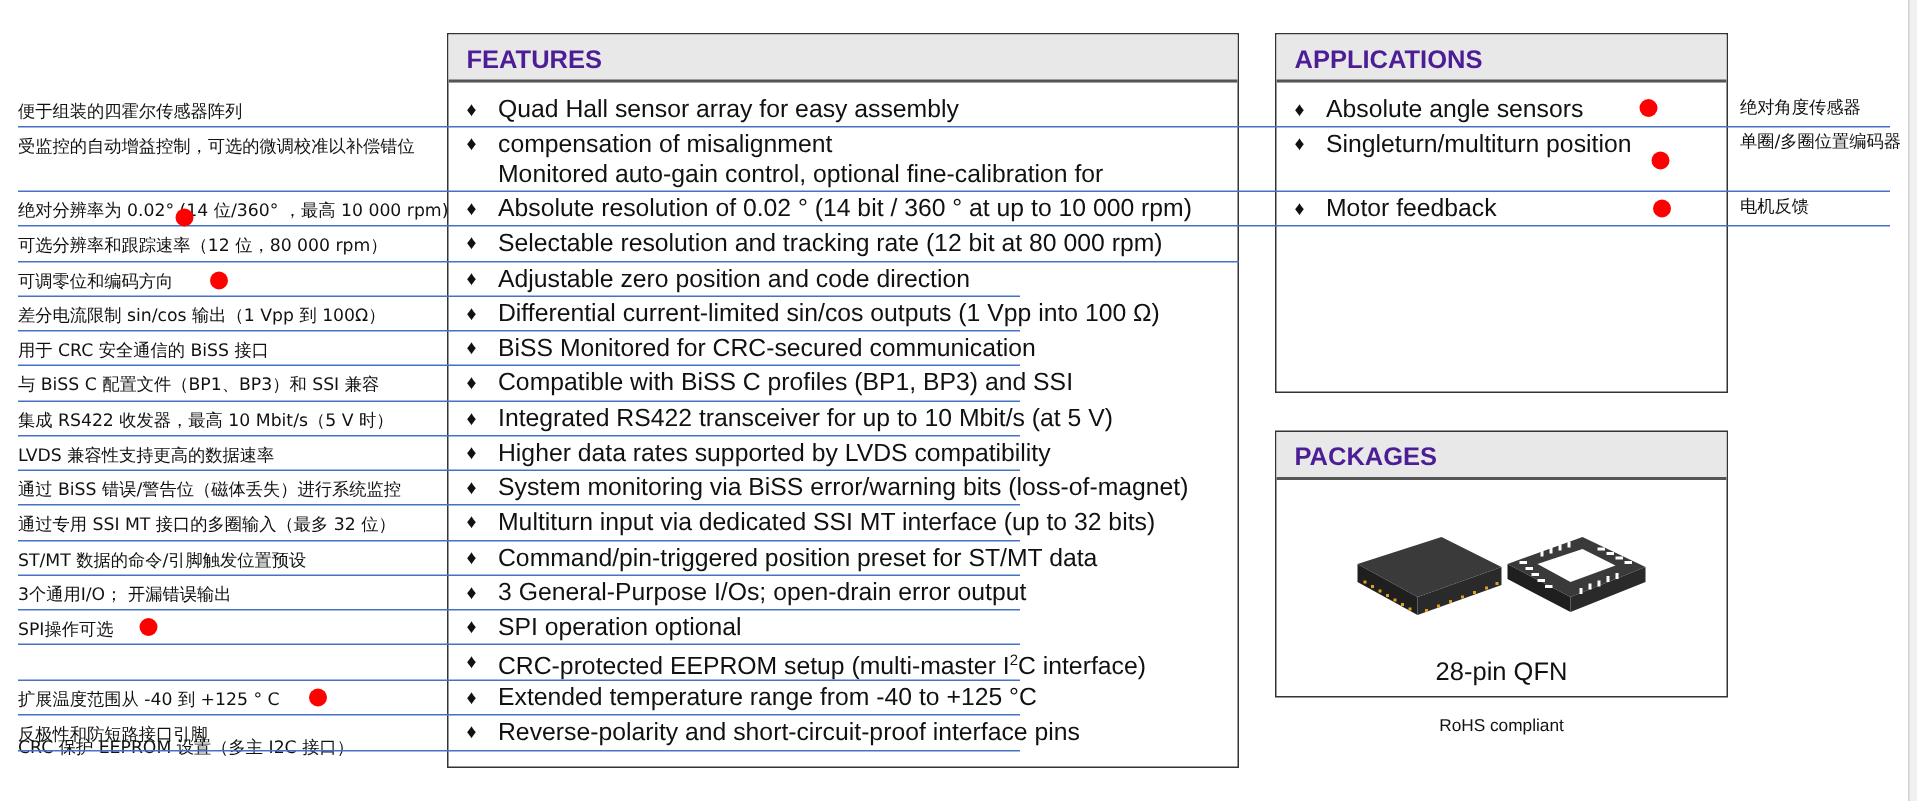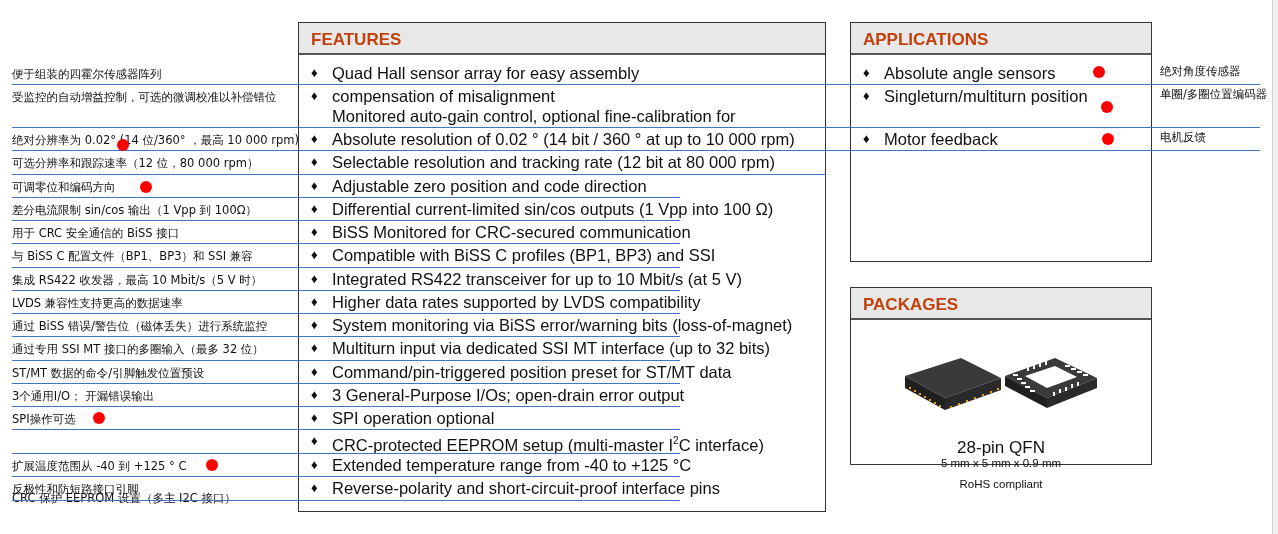--- a/index.html
+++ b/index.html
@@ -1,18 +1,18 @@
 <!DOCTYPE html>
 <html><head>
 <meta charset="utf-8">
 <style>
   html, body { margin:0; padding:0; background:#ffffff; }
   body { width:1278px; height:534px; position:relative; overflow:hidden; font-family:"Liberation Sans", sans-serif; }
   .box { position:absolute; border:1px solid #333; background:#fff; box-sizing:border-box; }
-  .box-header { position:absolute; left:0; right:0; top:0; background:#e8e8e8; border-bottom:2px solid #555; box-sizing:border-box; font-weight:bold; font-size:17px; color:#c2410c; padding-left:12px; }
+  .box-header { position:absolute; left:0; right:0; top:0; background:#e8e8e8; border-bottom:2px solid #555; box-sizing:border-box; font-weight:bold; font-size:17px; color:#4c1d95; padding-left:12px; }
   .feat-item, .app-item { position:absolute; font-size:16.5px; color:#111; white-space:nowrap; line-height:20px; }
   .bullet { position:absolute; font-size:13px; color:#111; }
   .cn { position:absolute; font-family:"DejaVu Sans", sans-serif; font-size:11.5px; color:#111; white-space:nowrap; line-height:16px; }
   .hline { position:absolute; height:1px; background:#4472c4; }
   .dot { position:absolute; width:12px; height:12px; border-radius:50%; background:#ff0000; }
   .scrollbar { position:absolute; right:0; top:0; width:5px; height:534px; background:#f0f0f0; border-left:1px solid #d0d0d0; }
   .pkg-text { position:absolute; left:0; right:0; text-align:center; color:#111; }
 </style>
 </head>
 <body>
@@ -77,21 +77,20 @@
         <rect x="30" y="9" width="2" height="4"></rect>
         <rect x="36" y="7" width="2" height="4"></rect>
         <rect x="42" y="5" width="2" height="4"></rect>
       <rect x="62" y="9" width="5" height="2"></rect>
         <rect x="68" y="12" width="5" height="2"></rect>
         <rect x="74" y="15" width="5" height="2"></rect>
         <rect x="80" y="18" width="5" height="2"></rect>
     </g>
   </svg>
   <div class="pkg-text" style="top:150px; font-size:17px;">28-pin QFN</div>
-  <div class="pkg-text" style="top:169px; font-size:11.5px;">5 mm x 5 mm x 0.9 mm</div>
   <div class="pkg-text" style="top:190px; font-size:11.5px;">RoHS compliant</div>
 </div>
 
 <div id="feature-rows">
     <div class="cn" style="left: 12px; top: 66px;">便于组装的四霍尔传感器阵列</div>
     <span class="bullet" style="left: 311px; top: 65px;">♦</span>
     <div class="feat-item" style="left: 332px; top: 63px;">
       <div>Quad Hall sensor array for easy assembly</div>
     </div>
     <div class="hline" style="left: 12px; top: 84px; width: 1248px;"></div>

